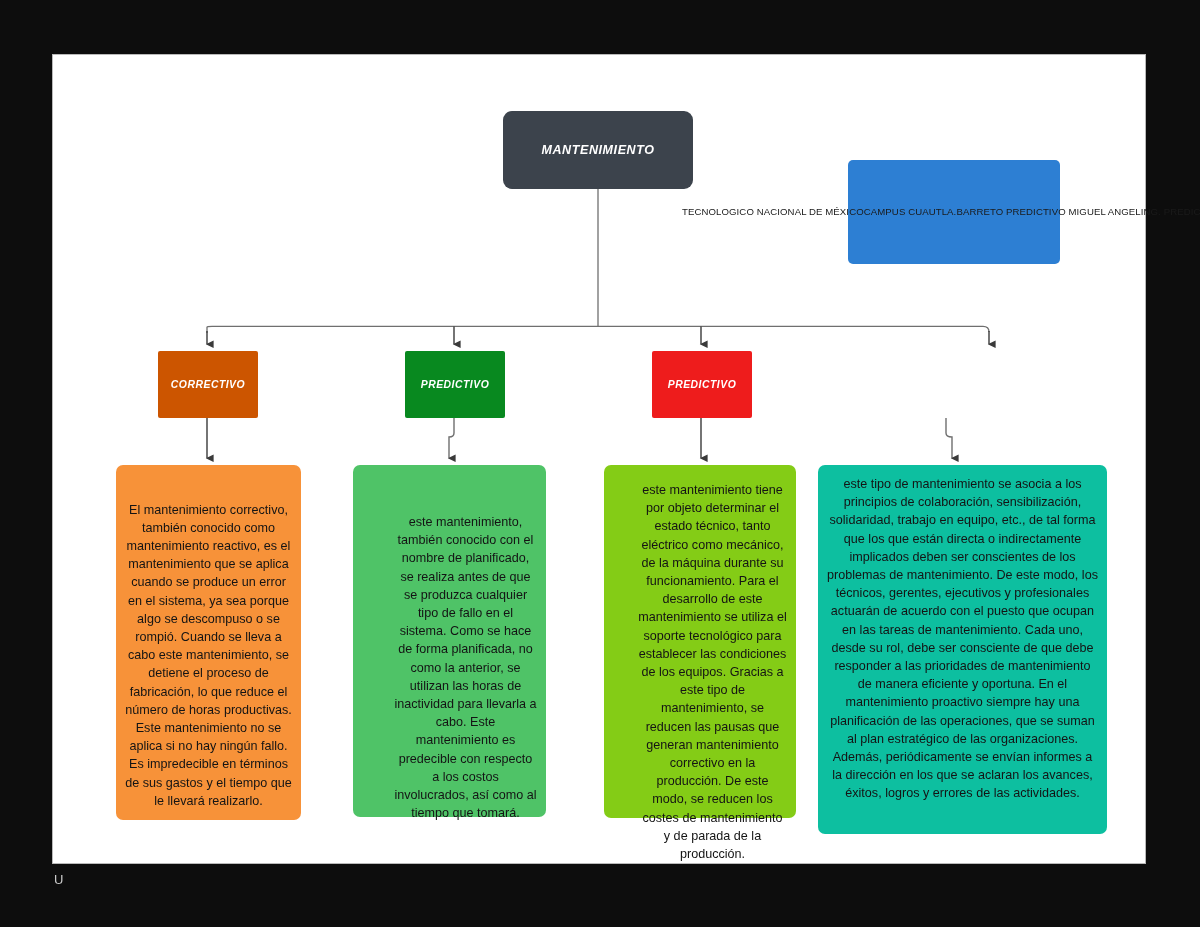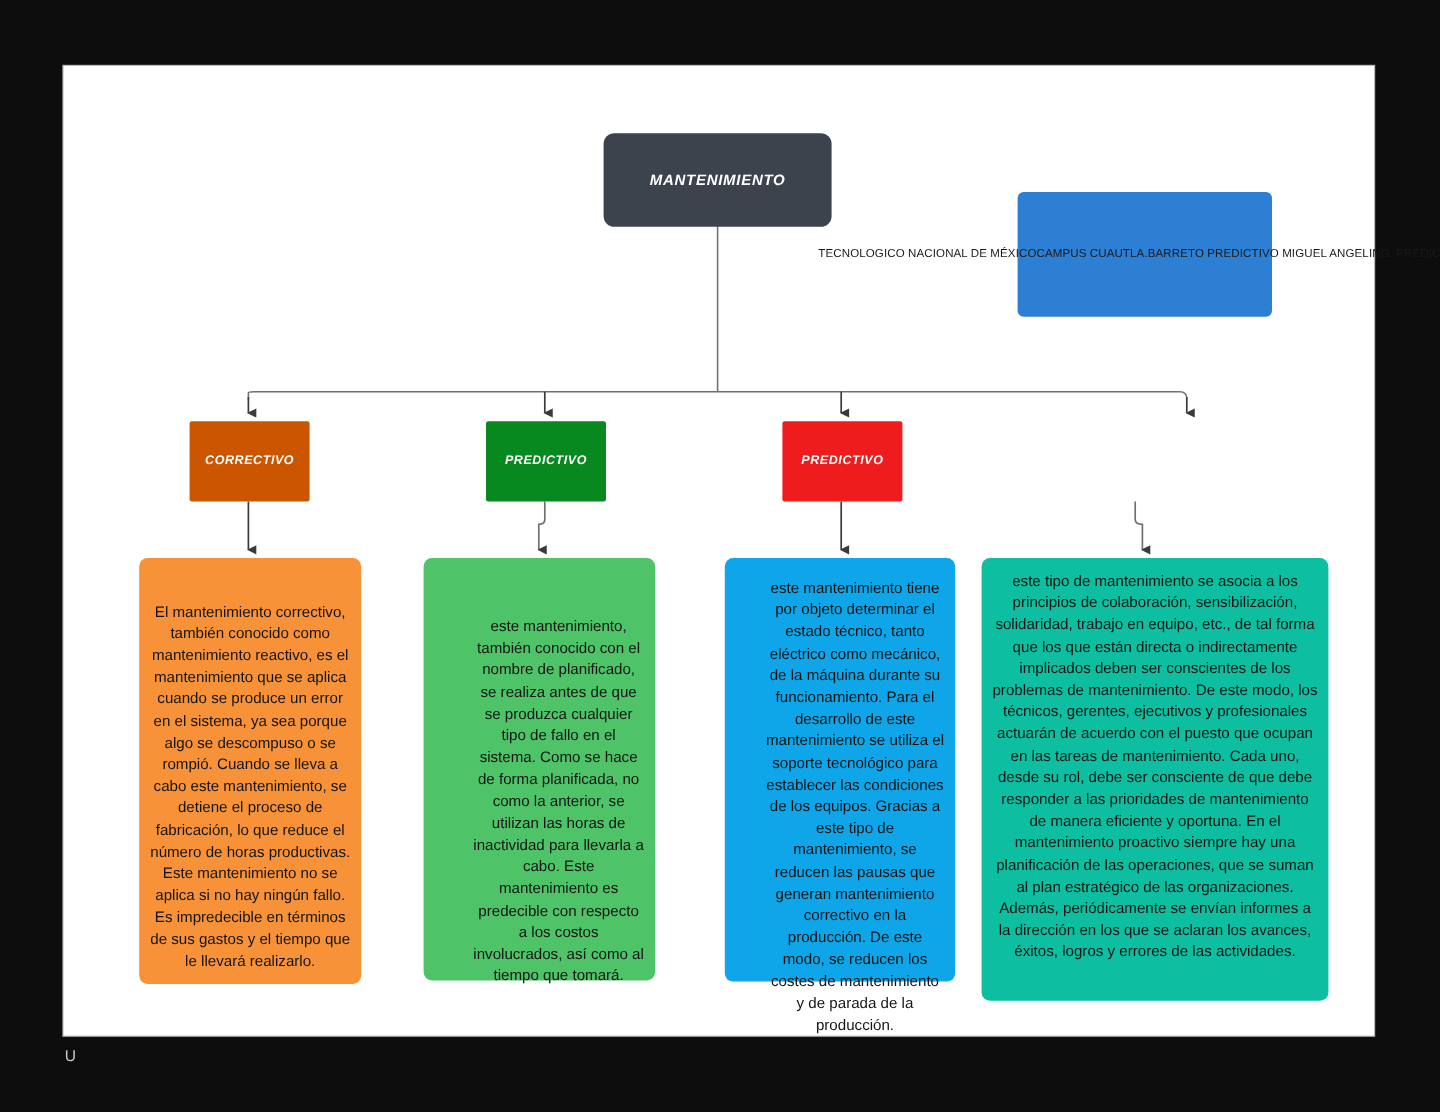--- a/index.html
+++ b/index.html
@@ -104,21 +104,21 @@
   }
   .desc-node .body {
     color: #141414;
     font-size: 12.6px;
     line-height: 18.2px;
     text-align: center;
     width: 100%;
   }
   #desc-0 { left: 63px;  width: 185px; height: 355px; background: #f79239; align-items: flex-end; }
   #desc-1 { left: 300px; width: 193px; height: 352px; background: #4fc367; }
-  #desc-2 { left: 551px; width: 192px; height: 353px; background: #0ea5e9; padding-left: 34px; }
+  #desc-2 { left: 551px; width: 192px; height: 353px; background: #84cc16; padding-left: 34px; }
   #desc-3 { left: 765px; width: 289px; height: 369px; background: #0dbfa0; }
   #desc-1 .body { padding-top: 38px; margin-left: 32px; }
   #desc-2 .body { padding-top: 6px; }
   #desc-3 .body { padding-top: 0px; }
 
   
   #connectors {
     position: absolute;
     left: 0;
     top: 0;

